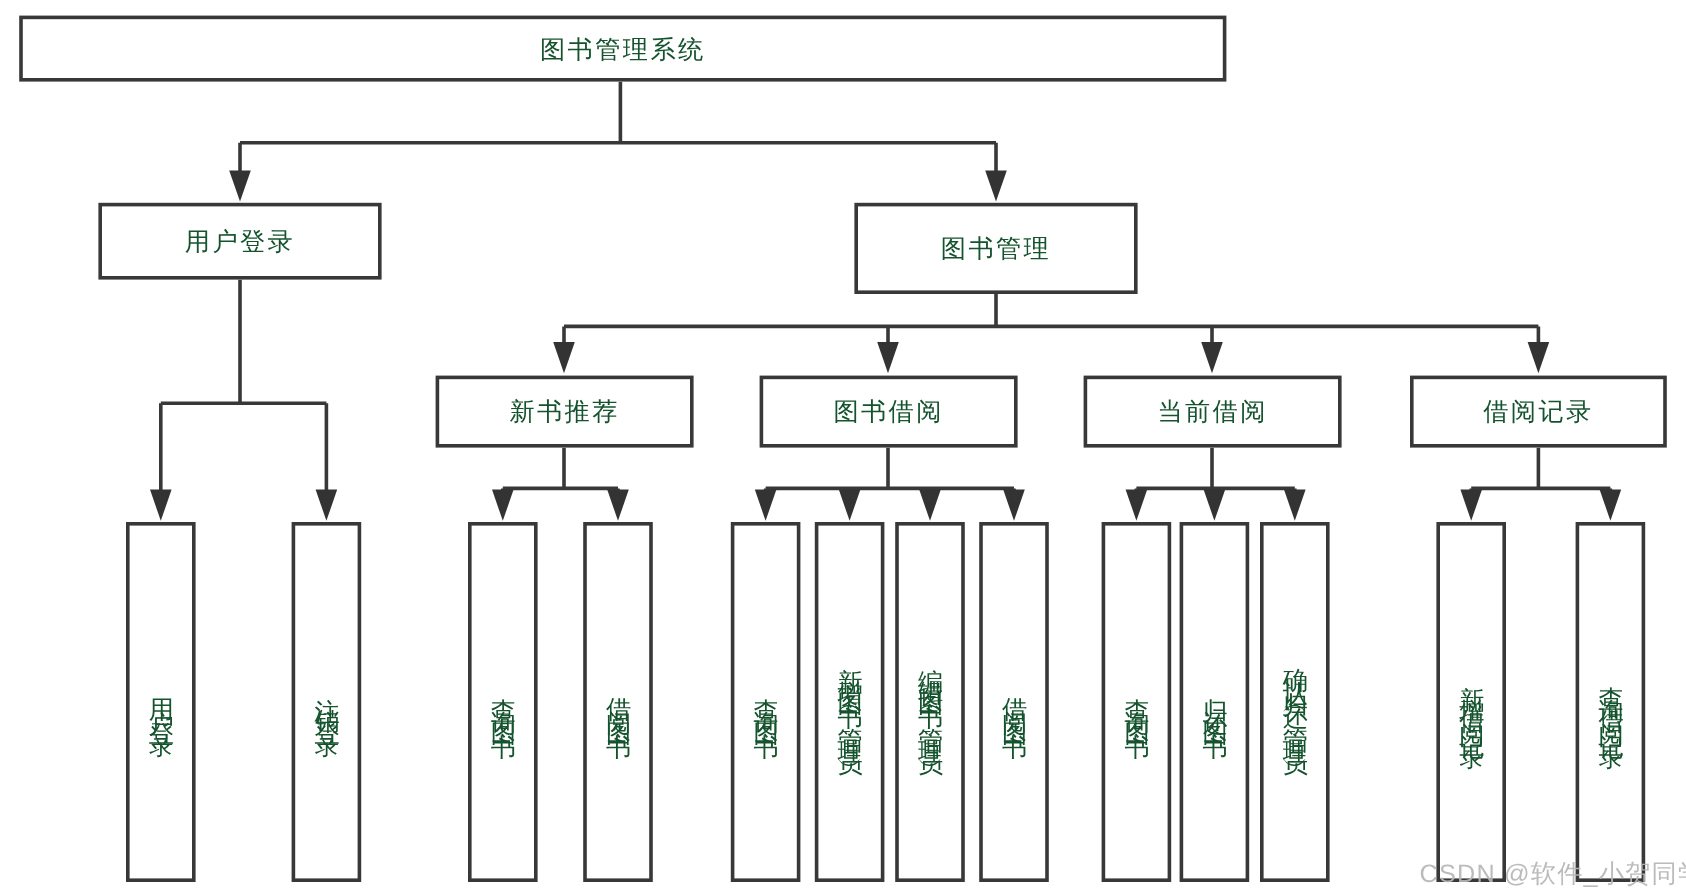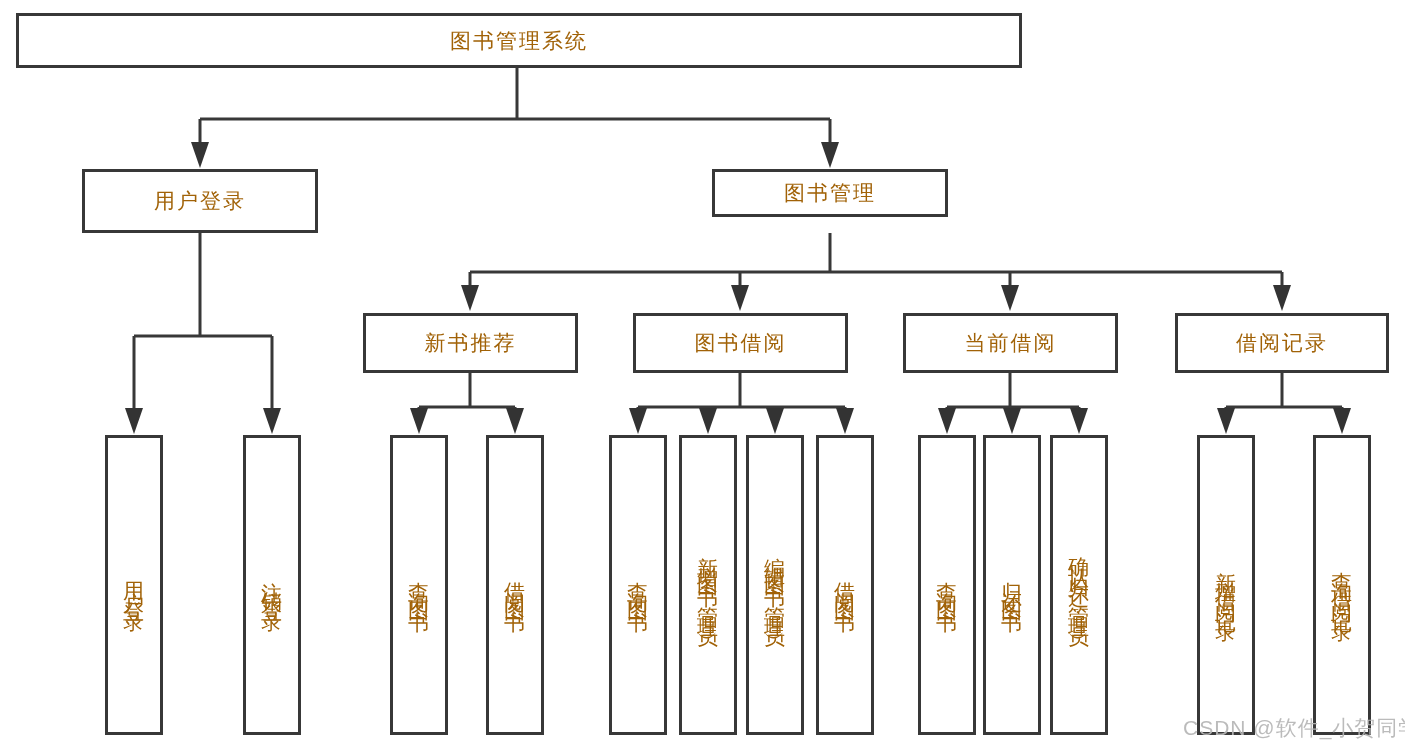--- a/index.html
+++ b/index.html
@@ -12,21 +12,21 @@
   }
   .connectors{position:absolute;left:0;top:0;}
   .connectors path{stroke:#383838;stroke-width:3;fill:none;}
   .connectors polygon{fill:#333333;stroke:none;}
   .box{
     position:absolute;
     background:#ffffff;
     border:3px solid #383838;
     box-sizing:border-box;
     display:flex;align-items:center;justify-content:center;
-    color:#a16207;
+    color:#14532d;
   }
   .box.h{font-size:21px;letter-spacing:2px;white-space:nowrap;}
   .box.v{
     writing-mode:vertical-lr;
     text-orientation:mixed;
     font-size:21px;
     letter-spacing:10px;
     line-height:1;
     padding:4px 0;
   }
@@ -85,21 +85,21 @@
     </g>
   </svg>
 
   <div class="box h" style="left:16px;top:13px;width:1006px;height:55px;">
     <span>图书管理系统</span>
   </div>
 
   <div class="box h" style="left:82px;top:169px;width:236px;height:64px;">
     <span>用户登录</span>
   </div>
-  <div class="box h" style="left:712px;top:169px;width:236px;height:48px;">
+  <div class="box h" style="left:712px;top:169px;width:236px;height:76px;">
     <span>图书管理</span>
   </div>
 
   <div class="box h" style="left:633px;top:313px;width:215px;height:60px;">
     <span>图书借阅</span>
   </div>
   <div class="box h" style="left:363px;top:313px;width:215px;height:60px;">
     <span>新书推荐</span>
   </div>
   <div class="box h" style="left:1175px;top:313px;width:214px;height:60px;">

